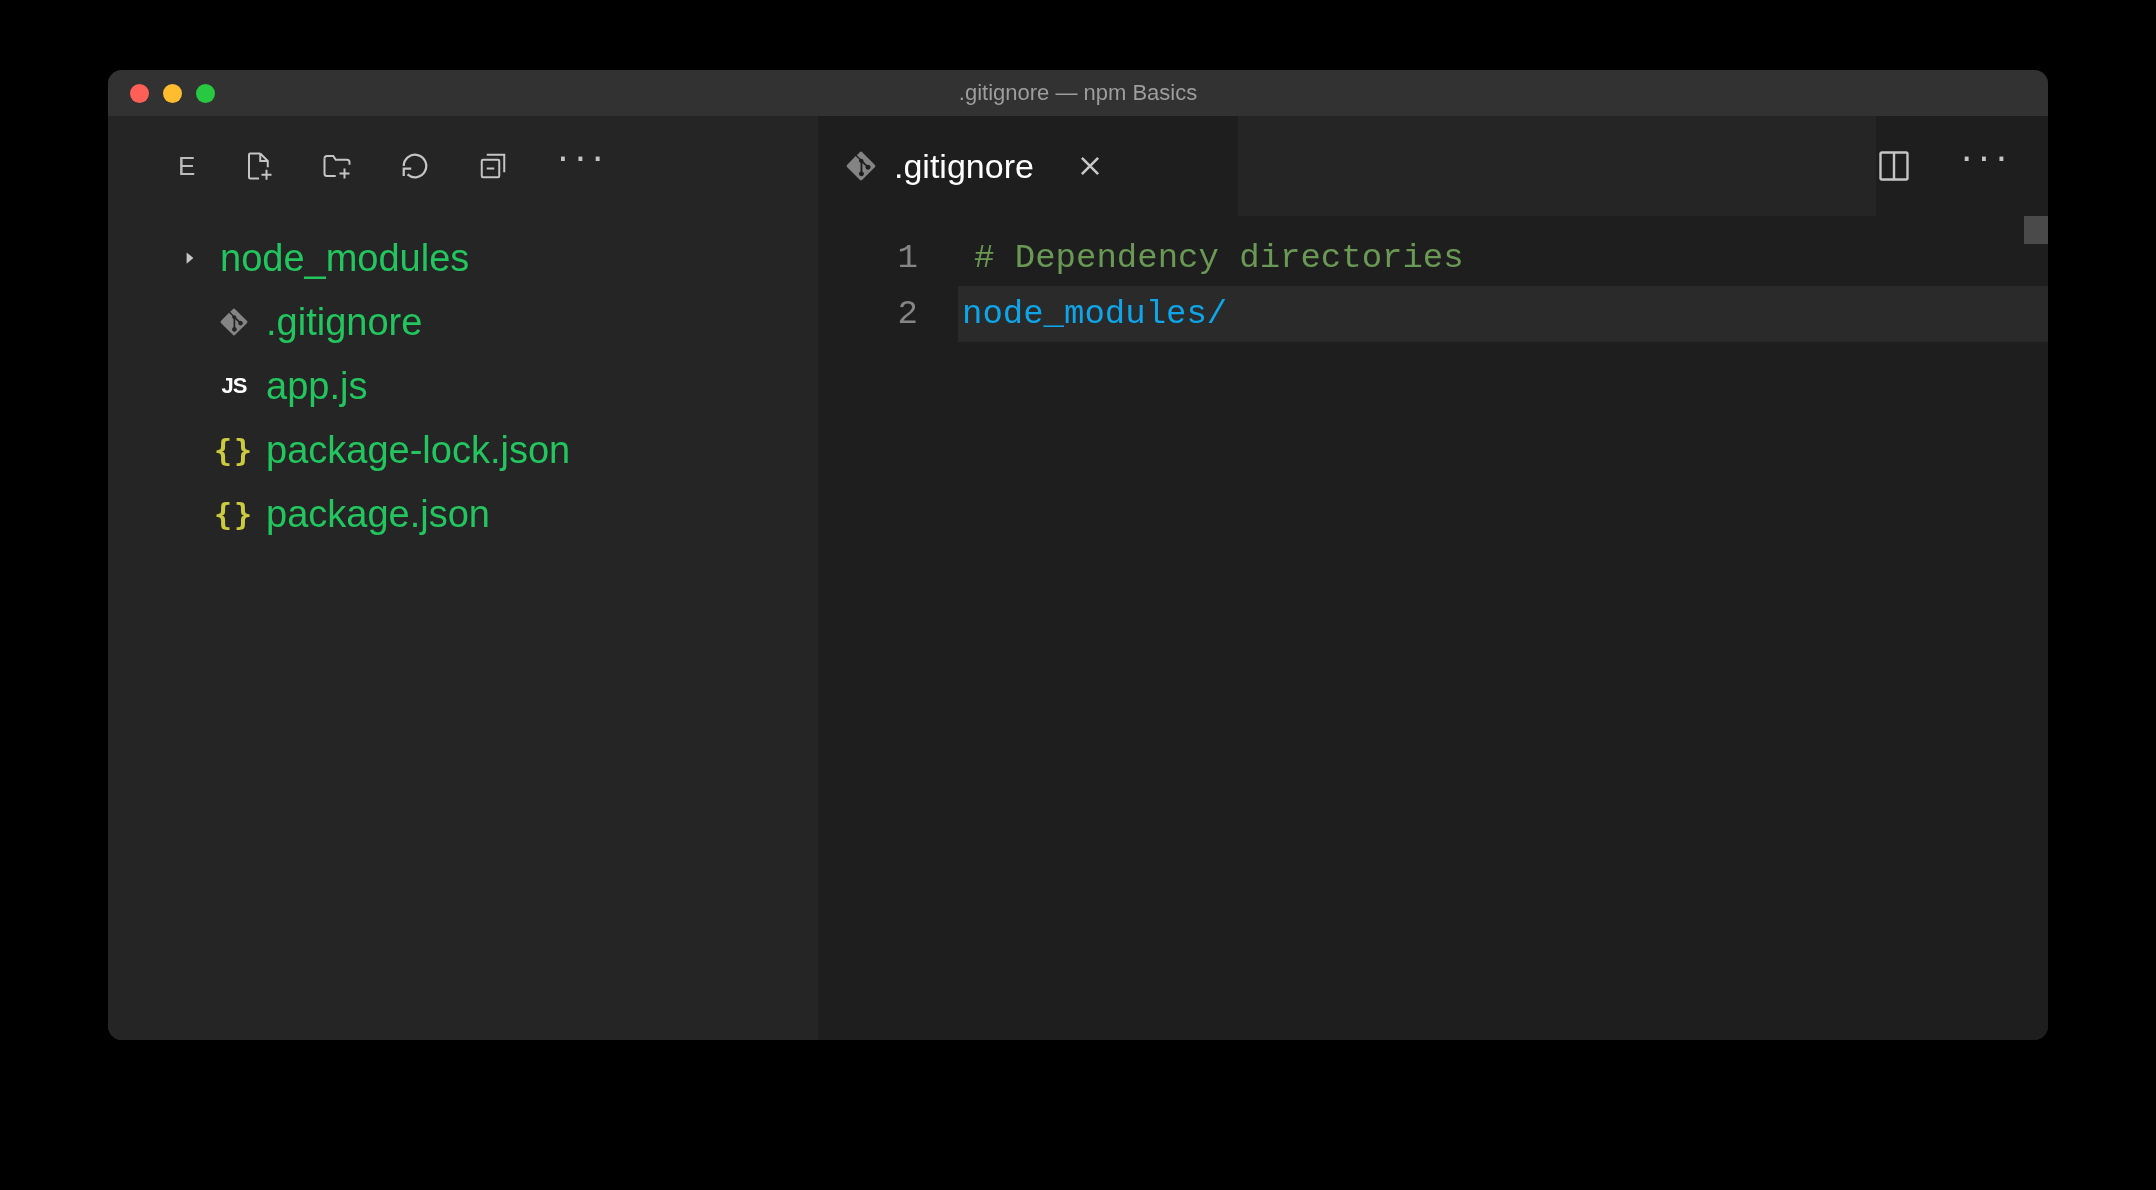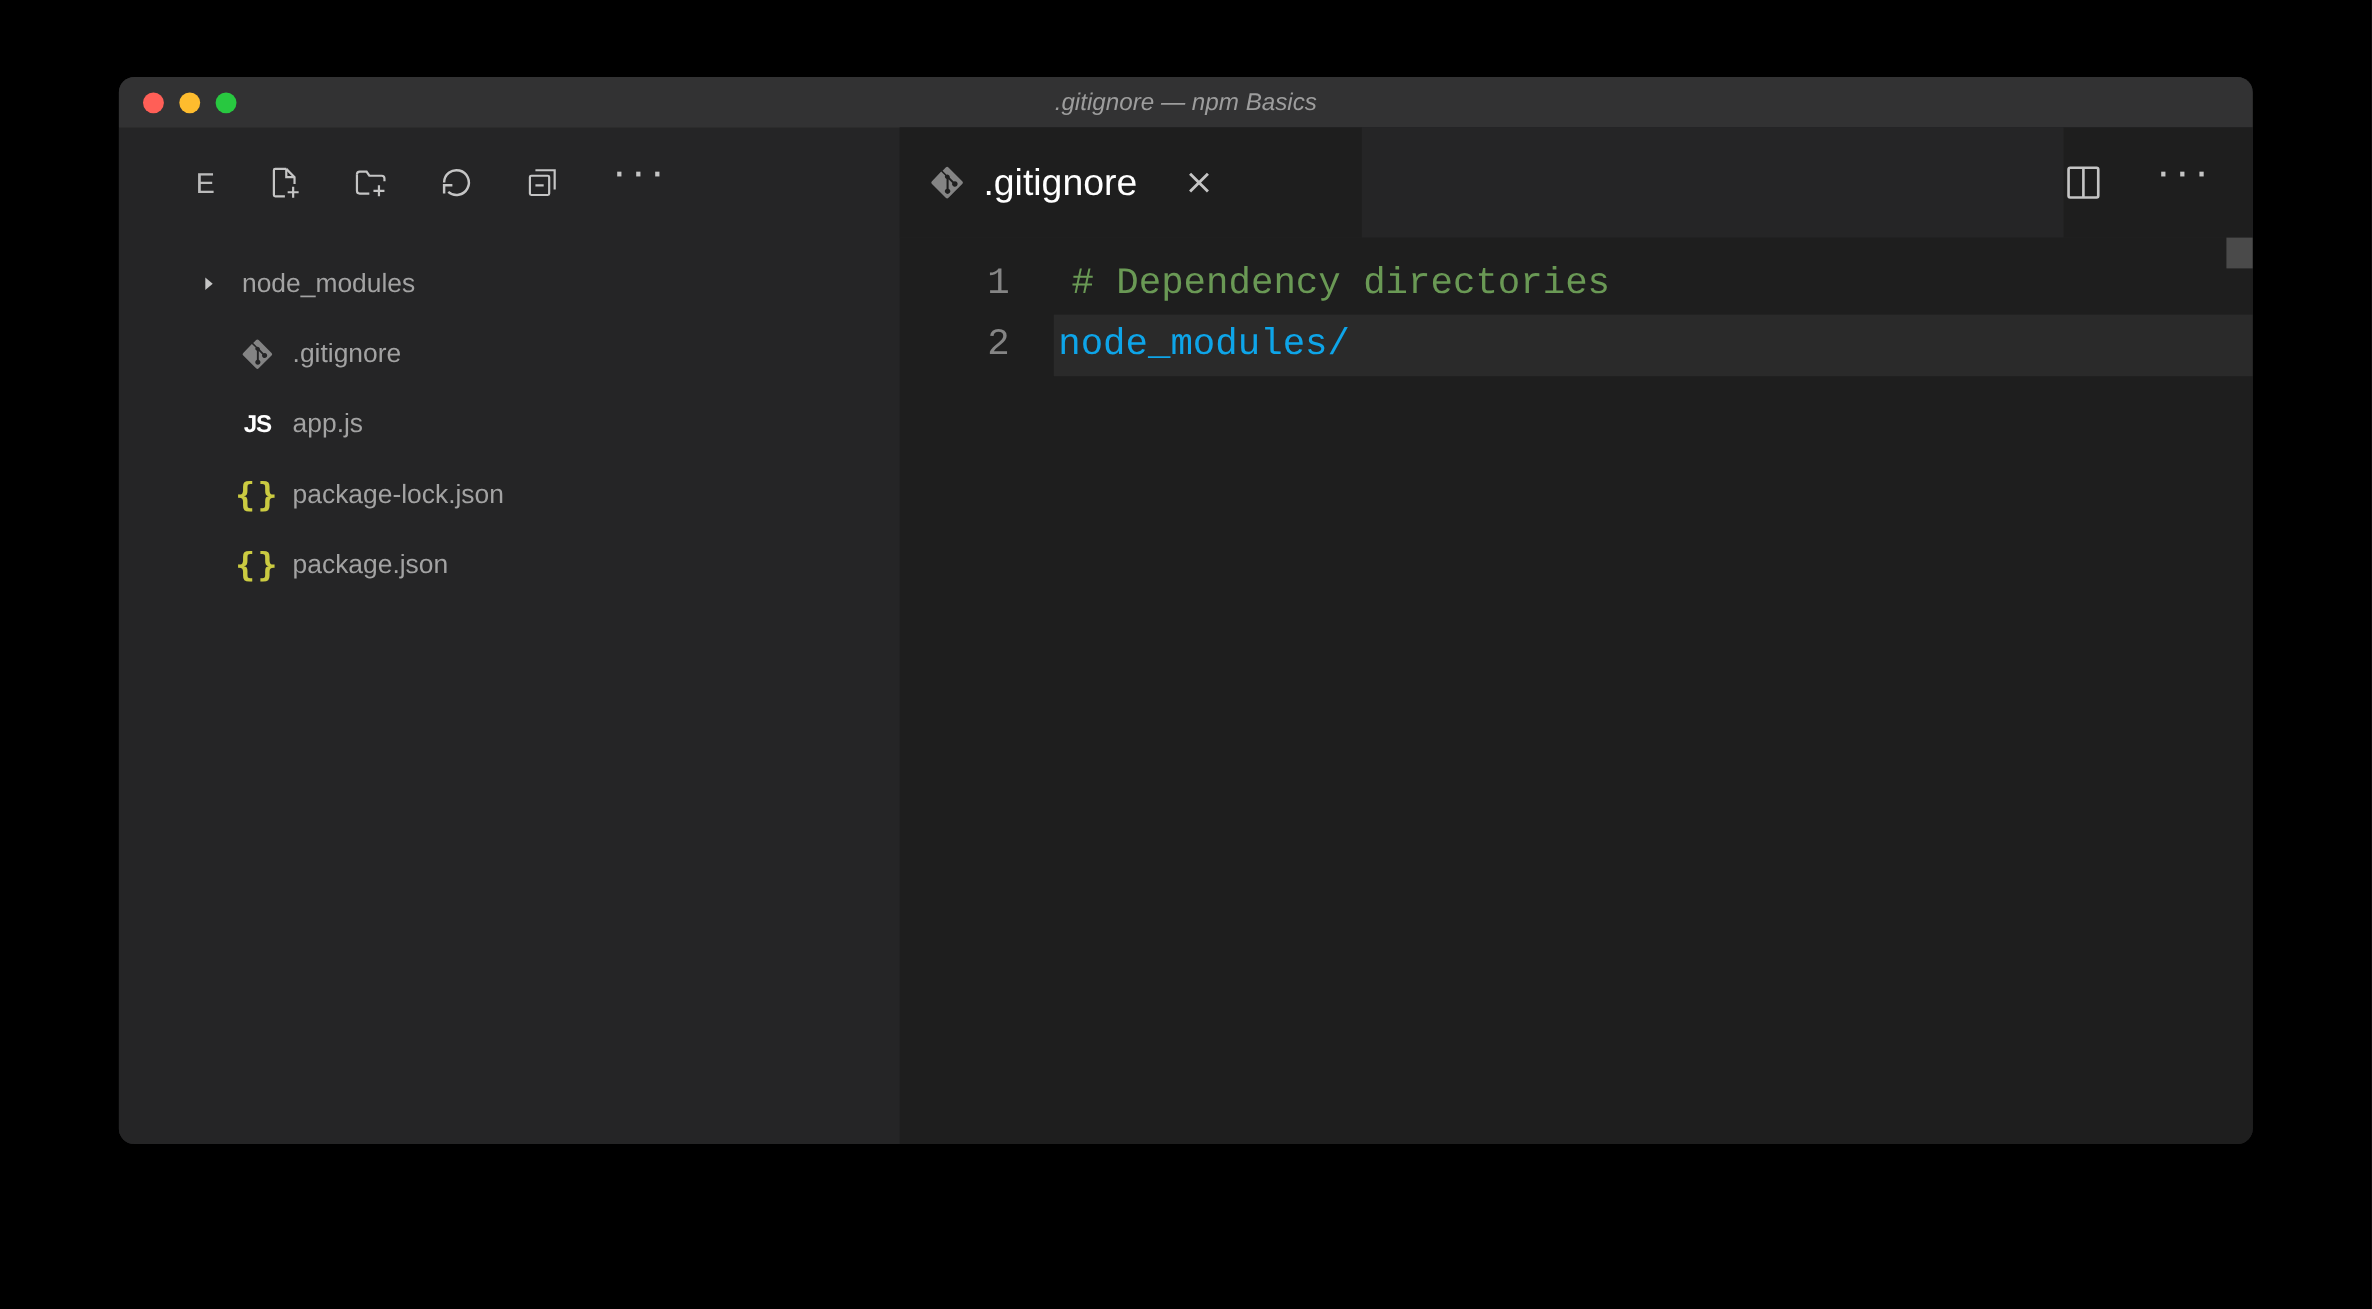--- a/index.html
+++ b/index.html
@@ -22,21 +22,20 @@
       box-shadow: 0 45px 90px rgba(0,0,0,0.7);
       display: flex;
       flex-direction: column;
     }
     .titlebar {
       height: 46px;
       background: #323233;
       display: flex;
       align-items: center;
       position: relative;
-      font-style: italic;
     }
     .traffic-lights {
       display: flex;
       gap: 14px;
       padding-left: 22px;
     }
     .traffic-light {
       width: 19px;
       height: 19px;
       border-radius: 50%;
@@ -114,22 +113,22 @@
     .tree-chevron svg { width: 18px; height: 18px; }
     .tree-icon {
       width: 28px;
       height: 28px;
       display: flex;
       align-items: center;
       justify-content: center;
       flex-shrink: 0;
     }
     .tree-label {
-      color: #a3a3a3;
-      font-size: 24px;
+      color: #22c55e;
+      font-size: 38px;
     }
     .tree-indent { width: 24px; flex-shrink:0; }
     .editor-area {
       flex: 1;
       background: #1e1e1e;
       display: flex;
       flex-direction: column;
       position: relative;
     }
     .tabs {

